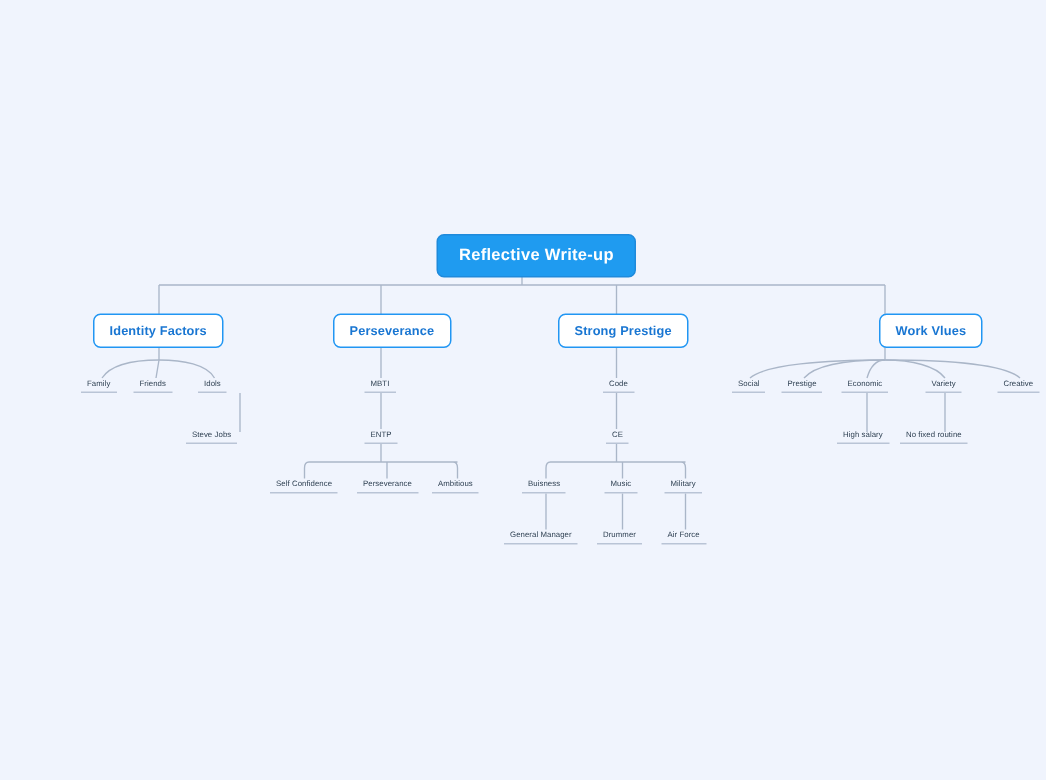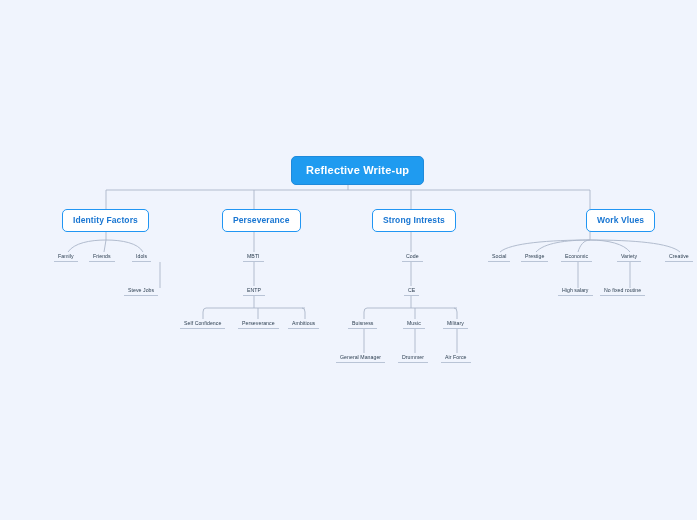--- a/index.html
+++ b/index.html
@@ -122,21 +122,21 @@
       <path d="M630 262 L630 288"></path>
     </g>
   </svg>
 
   <div class="node node-root" style="left:291px; top:156px;">Reflective Write-up</div>
 
   <div class="node node-branch" style="left:62px; top:209px;">Identity Factors</div>
 
   <div class="node node-branch" style="left:222px; top:209px;">Perseverance</div>
 
-  <div class="node node-branch" style="left:372px; top:209px;">Strong Intrests</div>
+  <div class="node node-branch" style="left:372px; top:209px;">Strong Prestige</div>
 
   <div class="node node-branch" style="left:559px; top:209px;margin-left:27px;">Work Vlues</div>
 
   <div class="node node-leaf" style="left:54px; top:253px;">Family</div>
 
   <div class="node node-leaf" style="left:89px; top:253px;">Friends</div>
 
   <div class="node node-leaf" style="left:132px; top:253px;">Idols</div>
 
   <div class="node node-leaf" style="left:124px; top:287px;">Steve Jobs</div>

